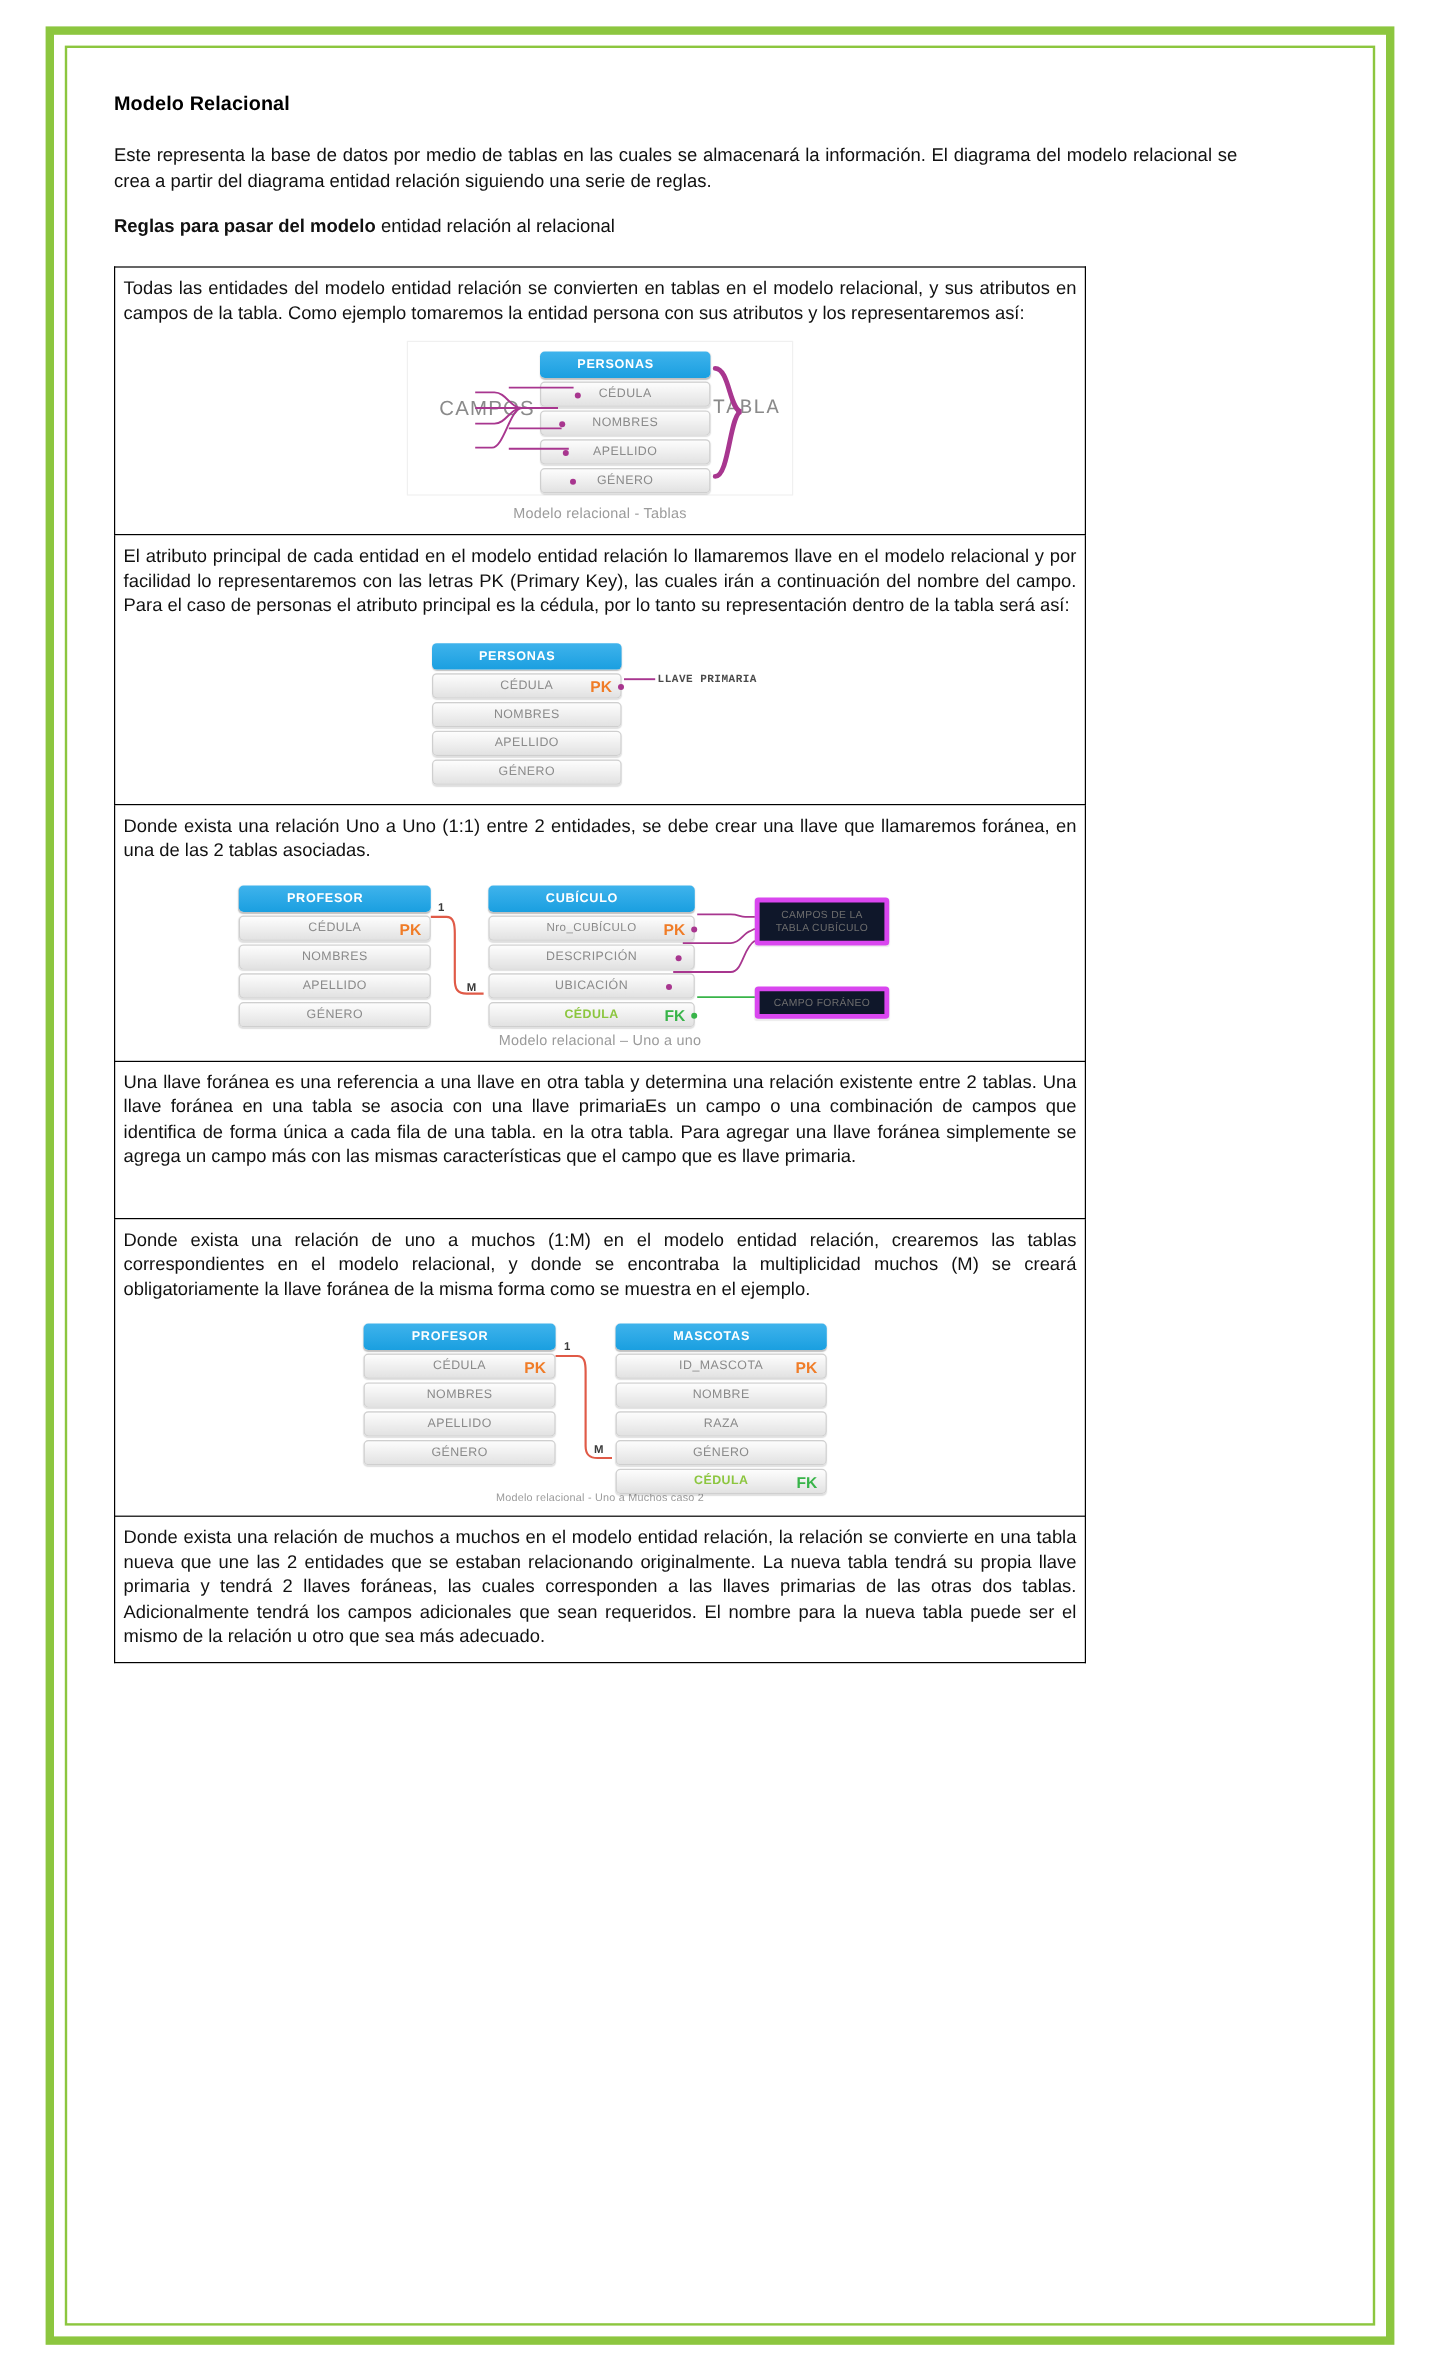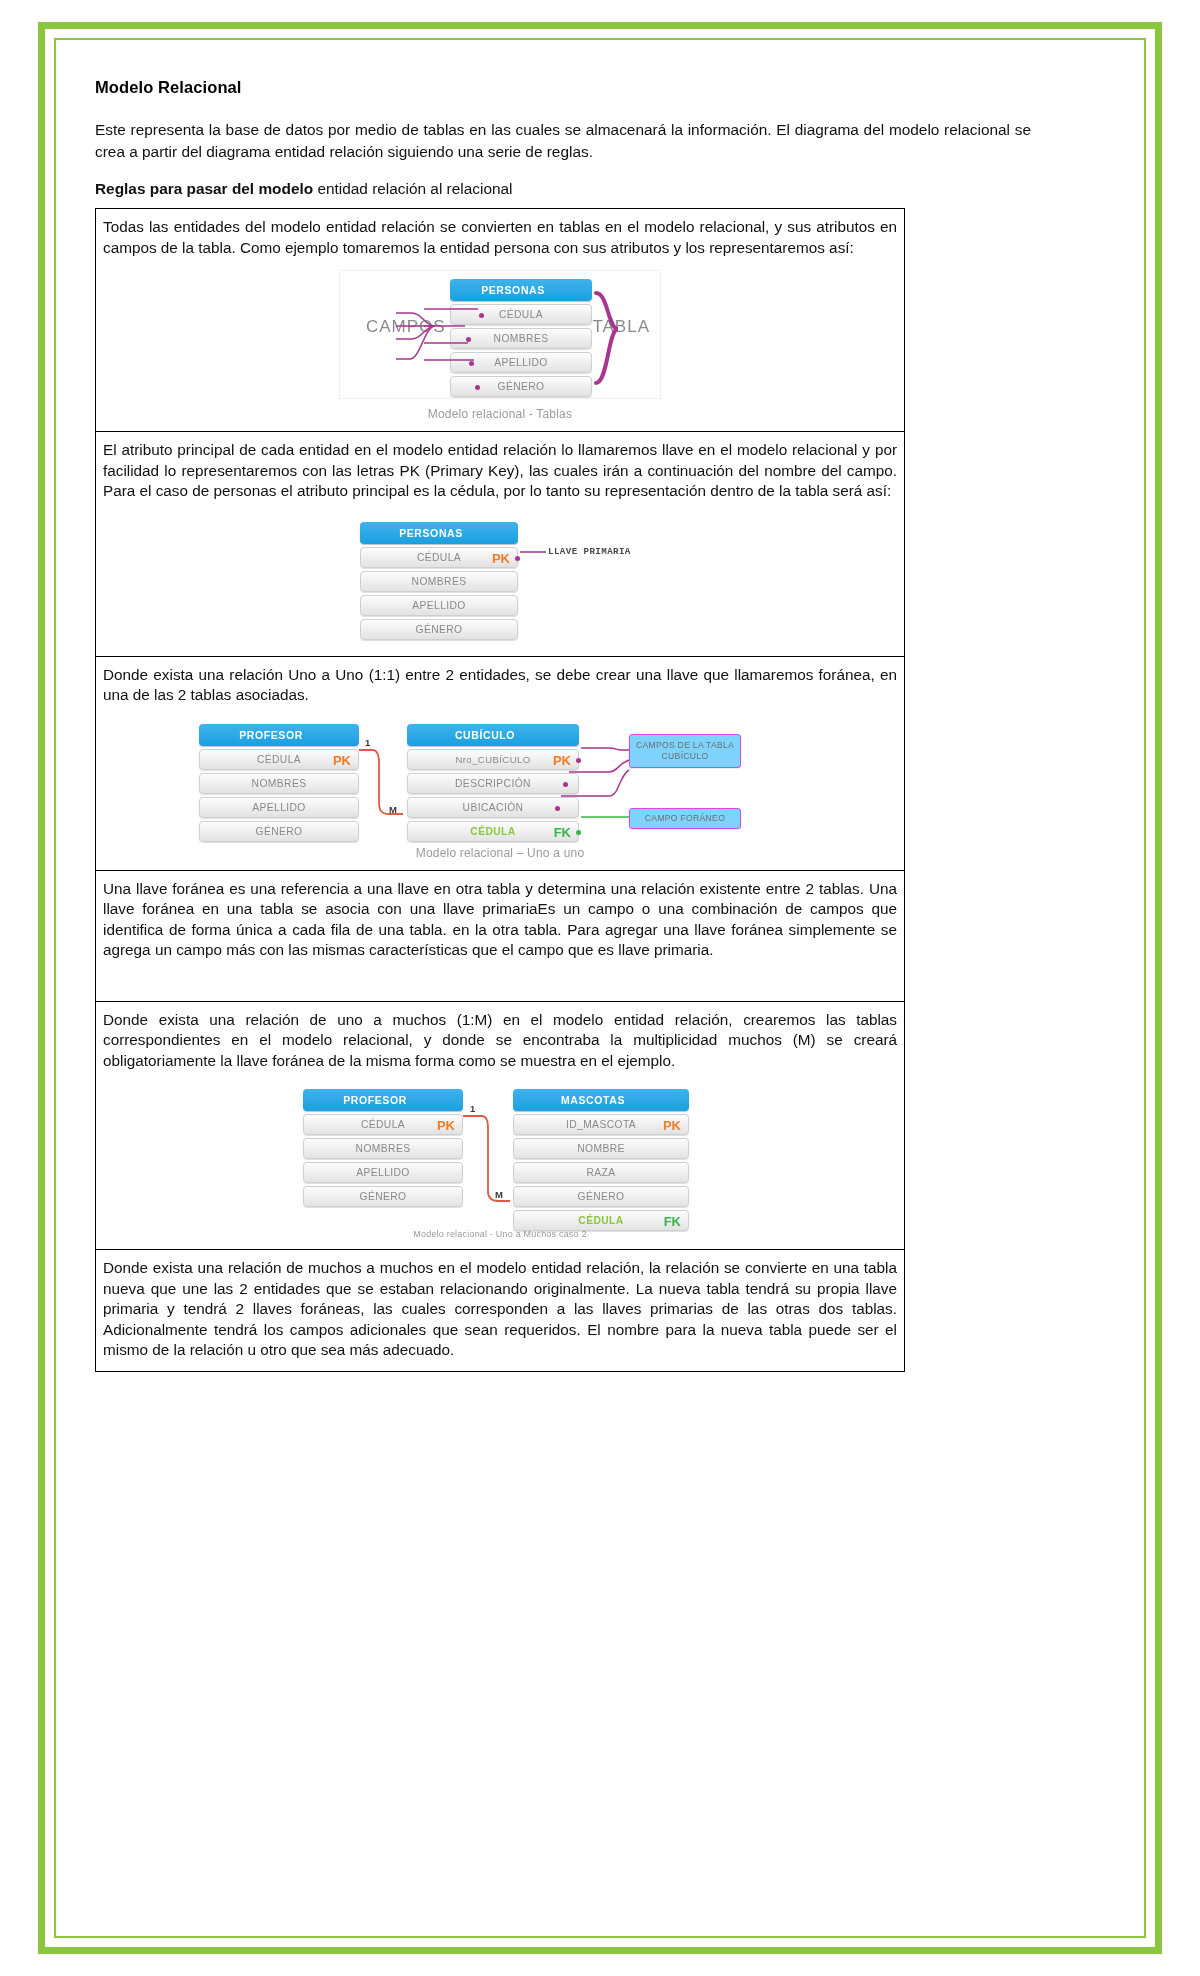--- a/index.html
+++ b/index.html
@@ -27,21 +27,21 @@
   }
   
   h1.doc-h {
     font-size:16.5px; font-weight:bold; color:#000;
     margin:0 0 22px 0; letter-spacing:.1px;
   }
   p.para {
     font-size:15.4px; line-height:21.5px; color:#111;
     margin:12px 0 18px 0; text-align:justify;
   }
-  .rules-head { font-size:15.4px; color:#111; margin:0 0 10px 0; }
+  .rules-head { font-size:15.4px; color:#111; margin:0 0 24px 0; }
   .rules-head b { font-weight:bold; }
   
   table.rules {
     border-collapse:collapse; width:810px;
     table-layout:fixed;
   }
   table.rules td.cell {
     border:1px solid #000;
     padding:8px 7px 10px 7px;
     vertical-align:top;
@@ -94,22 +94,22 @@
   .dot {
     position:absolute; width:5px; height:5px; border-radius:50%;
     background:#a8368f;
   }
   .dot.green { background:#38b449; }
   
   svg.overlay { position:absolute; left:0; top:0; overflow:visible; pointer-events:none; }
   
   .annot {
     position:absolute;
-    border:1px solid #d946ef; border-radius:3px;
-    background:#7dd3fc; color:#6d6d6d;
+    border:4px solid #d946ef; border-radius:3px;
+    background:#0f172a; color:#6d6d6d;
     font-size:8.6px; line-height:11px; text-align:center;
     padding:5px 4px; letter-spacing:.3px;
     box-shadow:0 1px 1px rgba(0,0,0,.08);
   }
   .plain-label {
     position:absolute; color:#7a7a7a; font-size:9px;
     letter-spacing:.4px; white-space:nowrap;font-family:Liberation Mono, monospace;
   }
   .card-label {
     position:absolute; color:#3a3a3a; font-size:9.5px; font-weight:bold;
@@ -147,21 +147,21 @@
     <tr>
       <td class="cell">
         <div class="cell-text">Todas las entidades del modelo entidad relación se convierten en tablas en el modelo relacional, y sus atributos en campos de la tabla. Como ejemplo tomaremos la entidad persona con sus atributos y los representaremos así:</div>
 
         <div class="fig-wrap" style="margin-top:12px;">
           <div class="fig">
             <div class="fig-panel" style="width:322px;height:129px;">
 
               <div class="big-label" style="left:26px; top:46px;">CAMPOS</div>
 
-              <div class="big-label" style="right:10px; top:46px;">TABLA</div>
+              <div class="big-label" style="right:10px; top:46px;font-family:Liberation Mono, monospace;">TABLA</div>
 
               <div class="ertable" style="position:absolute; left:110px; top:8px;">
                 <div class="thead">PERSONAS</div>
                 <div class="row">
                   <span class="dot" style="left:28px; top:8px;"></span>
                   <span class="fieldname">CÉDULA</span>
                 </div>
                 <div class="row">
                   <span class="dot" style="left:15px; top:8px;"></span>
                   <span class="fieldname">NOMBRES</span>

